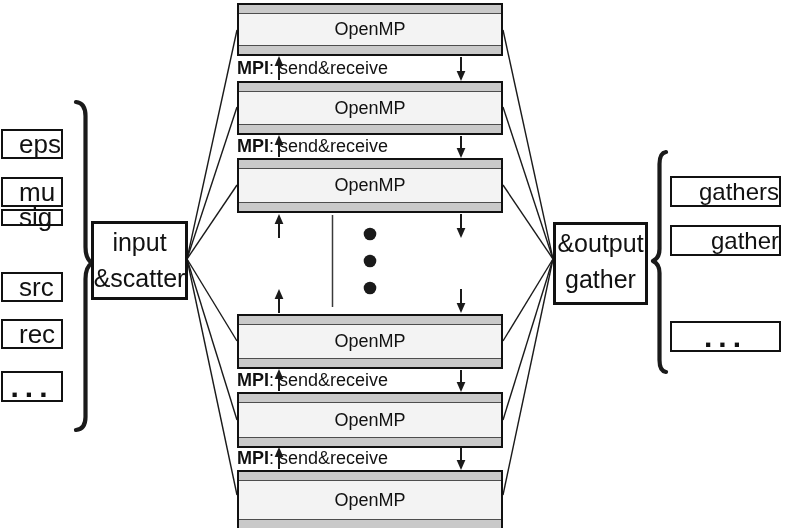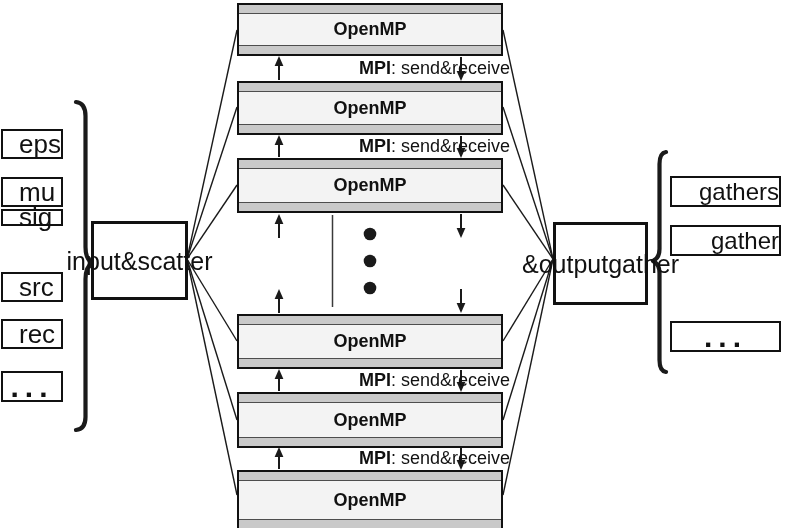--- a/index.html
+++ b/index.html
@@ -17,36 +17,36 @@
   .cont{stroke:#3a3a3a;stroke-width:1.5;}
 
   .box{position:absolute;box-sizing:border-box;border:2px solid var(--border,#111);
        background:#fff;display:flex;align-items:center;}
   .litem{left:1px;width:62px;height:30px;font-size:26px;padding-left:16px;}
   .ritem{left:670px;width:111px;height:31px;font-size:24px;justify-content:flex-end;}
   .ellipsis{justify-content:center;font-weight:bold;font-size:30px;line-height:30px;
             letter-spacing:6px;padding-left:0;padding-right:0;}
 
   .node{position:absolute;box-sizing:border-box;border:3px solid var(--border,#111);background:#fff;
-        display:flex;align-items:center;justify-content:center;
+        display:flex;flex-direction:column;align-items:center;justify-content:flex-start;
         font-size:25px;line-height:36px;text-align:center;}
   #input-node{left:91px;top:221px;width:97px;height:79px;}
   #gather-node{left:553px;top:222px;width:95px;height:83px;}
 
   .worker{position:absolute;left:237px;width:266px;box-sizing:border-box;
           border:2px solid var(--border,#111);background:var(--panel,#f3f3f3);
           display:flex;flex-direction:column;}
   .worker .bar{height:8px;background:var(--bar,#c9c9c9);flex:0 0 auto;}
   .worker .bar.top{border-bottom:1px solid #4d4d4d;}
   .worker .bar.bottom{border-top:1px solid #4d4d4d;}
   .worker .wlabel{flex:1 1 auto;display:flex;align-items:center;justify-content:center;
-                  font-weight:bold;font-size:18px;text-align:right;}
+                  font-weight:normal;font-size:18px;text-align:right;}
 
-  .mpi{position:absolute;left:244px;width:266px;height:24px;line-height:24px;
-       text-align:right;font-size:18px;white-space:nowrap;}
+  .mpi{position:absolute;left:237px;width:266px;height:24px;line-height:24px;
+       text-align:left;font-size:18px;white-space:nowrap;}
   .mpi b{font-weight:bold;}
 </style>
 </head>
 <body>
 
 <div class="stage">
 
   <svg class="wires" viewBox="0 0 785 528">
 
     <g>

